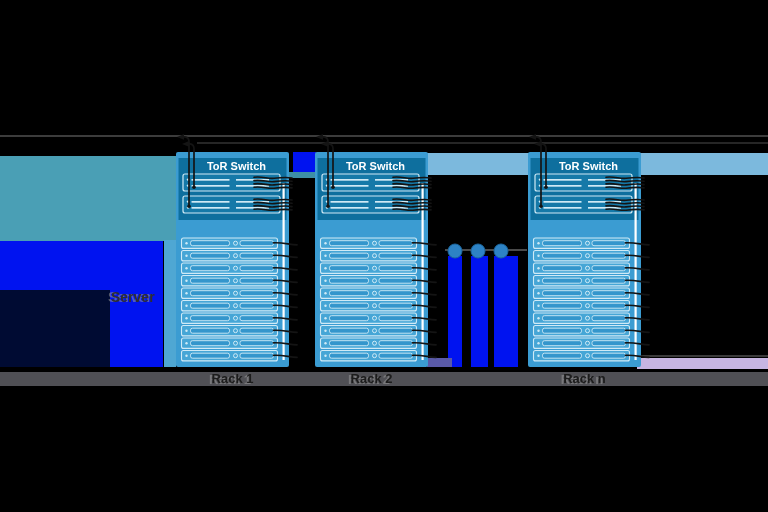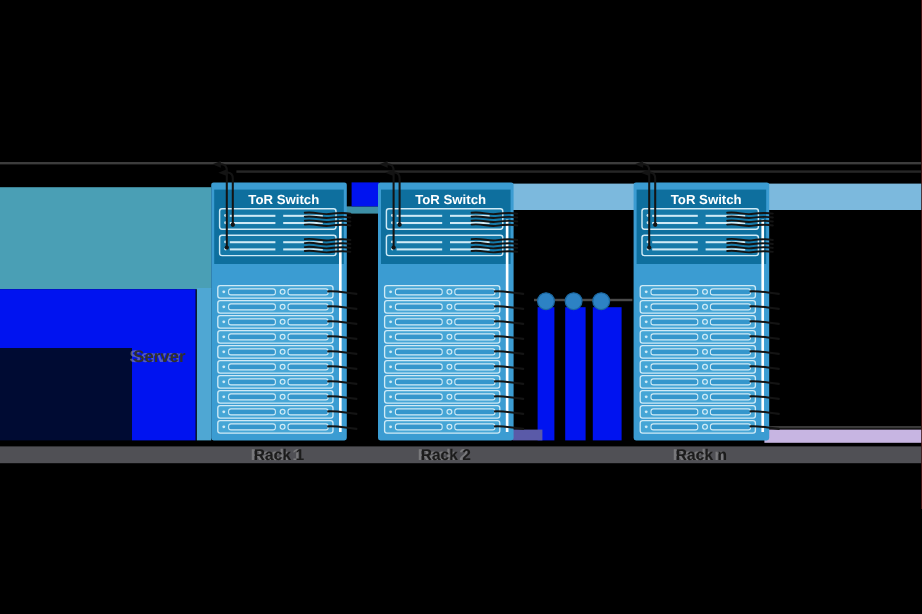--- a/index.html
+++ b/index.html
@@ -1,16 +1,16 @@
 <!DOCTYPE html>
 <html><head>
 <meta charset="utf-8">
 <style>
   html,body{margin:0;padding:0;background:#000;}
-  #stage{position:relative;width:768px;height:512px;background:#ef4444;overflow:hidden;
+  #stage{position:relative;width:768px;height:512px;background:#3b82f6;overflow:hidden;
          font-family:"Liberation Sans",sans-serif;user-select:none;}
   svg text{font-family:"Liberation Sans",sans-serif;}
 </style>
 </head>
 <body>
 
 <div id="stage">
   <svg id="scene" width="768" height="512" viewBox="0 0 768 512" xmlns="http://www.w3.org/2000/svg">
 
     <rect x="0" y="0" width="768" height="512" fill="#000000"></rect>

